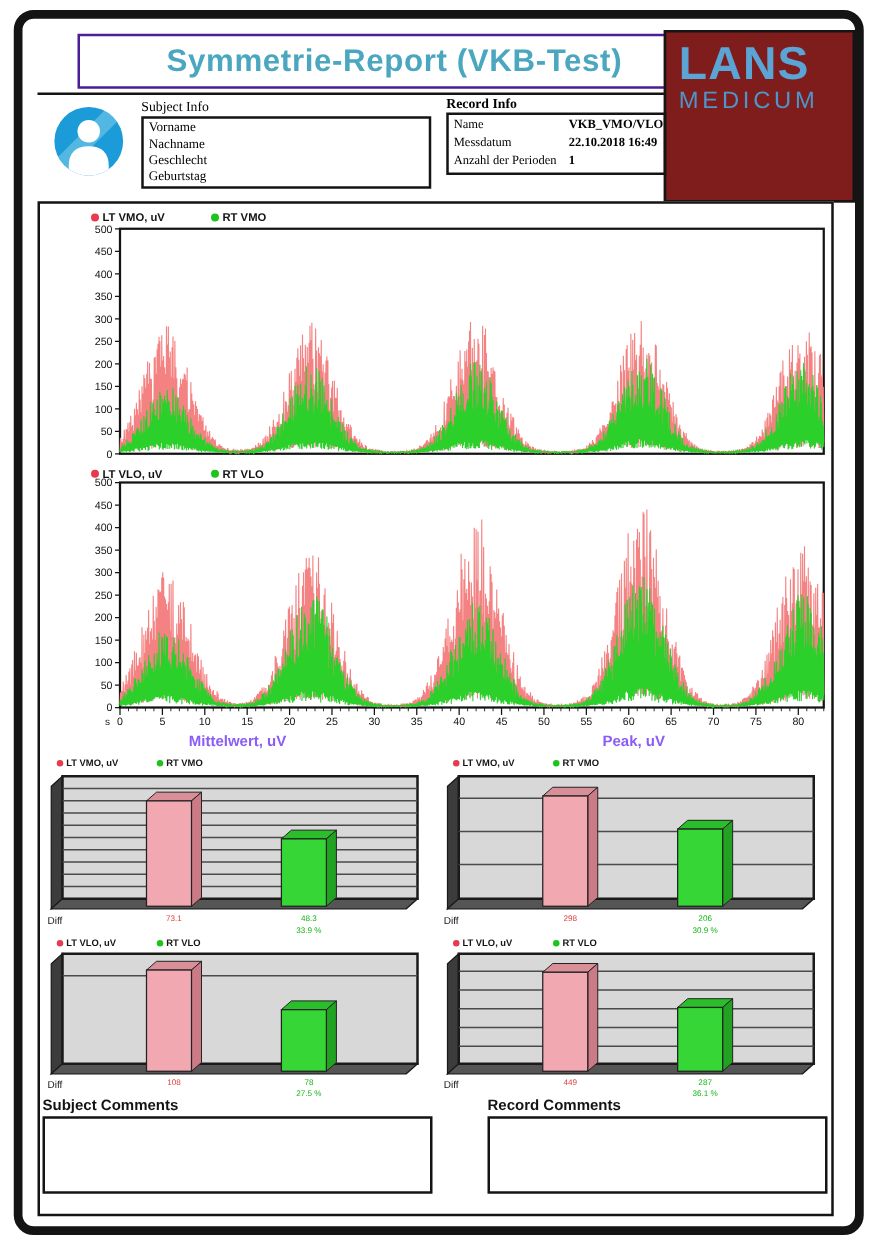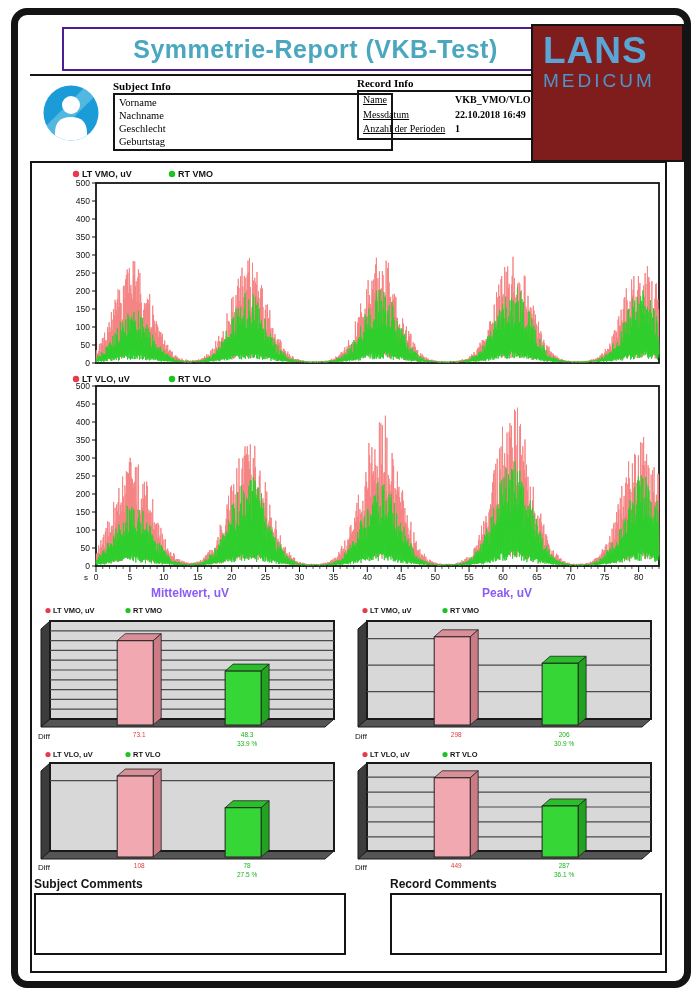--- a/index.html
+++ b/index.html
@@ -14,29 +14,29 @@
   #title-text{color:#4BA7BF;font-size:25px;font-weight:700;letter-spacing:0.5px;}
   #header-rule{left:30px;top:74px;width:503px;height:0;border-top:2.5px solid #141414;}
   #logo-box{left:531px;top:24px;width:153px;height:138px;background:#7f1d1d;
             border:2px solid #141414;box-sizing:border-box;padding:6px 0 0 10px;}
   #logo-lans{font-size:37px;font-weight:800;color:#5BA4D6;letter-spacing:1px;line-height:1;}
   #logo-medicum{font-size:19px;font-weight:500;color:#4C96CA;letter-spacing:3px;margin-top:1px;}
   #logo-tagline{font-size:11px;color:#A7ACB1;line-height:1.3;margin-top:9px;}
   
   .serif{font-family:"Liberation Serif",serif;}
   #avatar{left:42px;top:84px;width:58px;height:58px;}
-  #subject-heading{left:113px;top:80px;font-size:11px;font-weight:700;}
-  #subject-box{left:113px;top:93px;width:280px;height:58px;border:2px solid #141414;
+  #subject-heading{left:113px;top:80px;font-size:11px;font-weight:400;}
+  #subject-box{left:113px;top:93px;width:232px;height:58px;border:2px solid #141414;
                box-sizing:border-box;padding:1px 0 0 4px;}
   #subject-box div{font-size:10.5px;line-height:13px;}
   #record-heading{left:357px;top:77px;font-size:11px;font-weight:700;}
   #record-box{left:357px;top:90px;width:176px;height:50px;border:2px solid #141414;
               box-sizing:border-box;padding:1px 0 0 4px;}
   .rec-row{display:flex;font-size:10px;line-height:14.5px;}
-  .rec-label{width:92px;text-decoration:underline;}
+  .rec-label{width:92px;}
   .rec-value{font-weight:700;}
   
   #main-panel{left:30px;top:161px;width:637px;height:812px;border:2px solid #141414;
               box-sizing:border-box;background:#ffffff;}
   #main-panel svg{position:absolute;left:0;}
   svg text{font-family:"Liberation Sans",sans-serif;}
   .col-header{position:absolute;top:423px;width:316px;text-align:center;
               font-size:12px;font-weight:700;color:#8b5cf6;}
   
   .comment-label{position:absolute;top:714px;font-size:12px;font-weight:700;color:#141414;}

